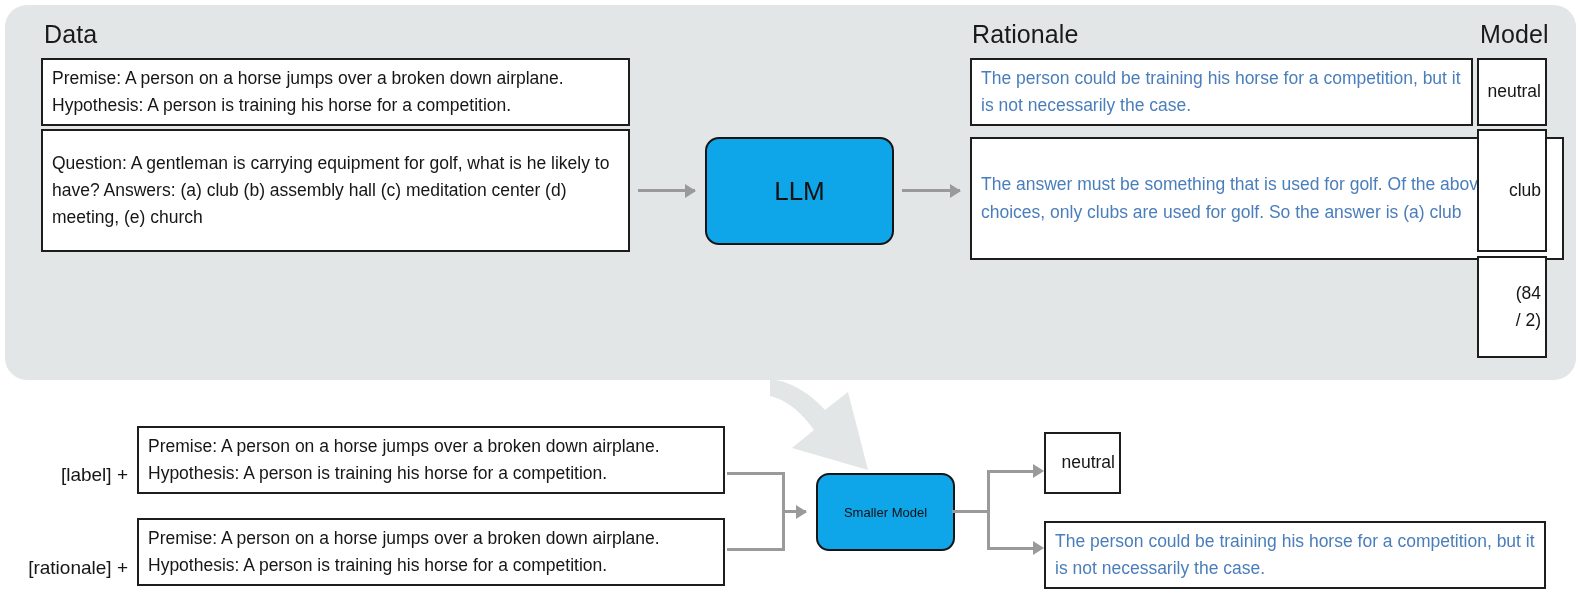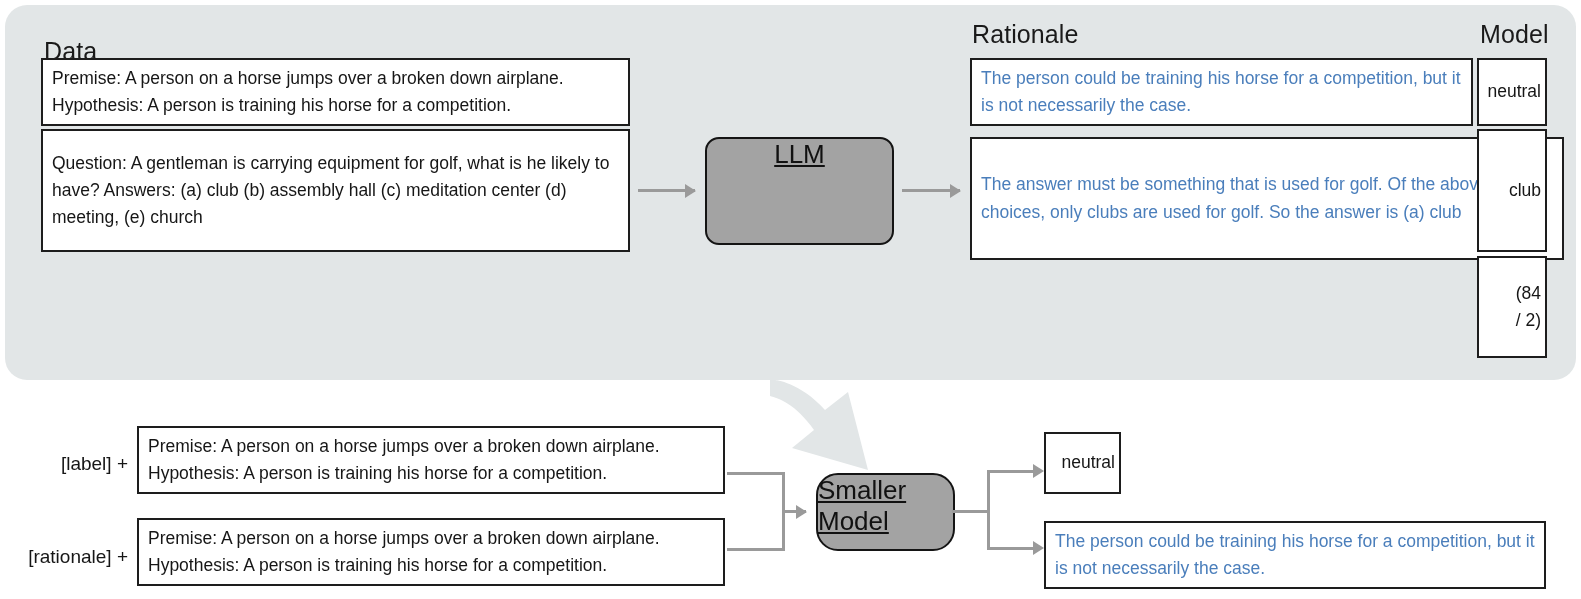--- a/index.html
+++ b/index.html
@@ -35,21 +35,21 @@
 
   
   .col-head {
     position: absolute;
     font-size: 25px;
     color: #1a1a1a;
     font-weight: 400;
     letter-spacing: 0.1px;
     white-space: nowrap;
   }
-  .col-head.data      { left: 44px;   top: 37px; }
+  .col-head.data      { left: 44px;   top: 20px; }
   .col-head.rationale { left: 972px;  top: 20px; }
   .col-head.label     { left: 1480px; top: 20px; }
 
   
   .tbox {
     position: absolute;
     background: #ffffff;
     border: 2px solid #1d1d1d;
     box-sizing: border-box;
     display: flex;
@@ -77,45 +77,44 @@
   #rat-box-2 { left: 970px; top: 256px; width: 503px; height: 102px; }
 
   
   #lab-box-0 { left: 1477px; top: 58px;  width: 70px; height: 68px; }
   #lab-box-1 { left: 1477px; top: 129px; width: 70px; height: 123px; }
   #lab-box-2 { left: 1477px; top: 256px; width: 70px; height: 102px; padding-left: 32px; }
 
   
   .model-box {
     position: absolute;
-    background: #a3a3a3;
+    background: #0ea5e9;
     border: 2.5px solid #141414;
     border-radius: 12px;
     box-sizing: border-box;
     display: flex;
-    align-items: flex-start;
+    align-items: center;
     justify-content: center;
     color: #111111;
-    text-decoration: underline;
   }
   #llm-box {
     left: 705px;
     top: 137px;
     width: 189px;
     height: 108px;
     font-size: 26px;
     border-radius: 14px;
   }
   #smaller-model-box {
     left: 816px;
     top: 473px;
     width: 139px;
     height: 78px;
-    font-size: 26px;
-    border-radius: 22px;
+    font-size: 13px;
+    border-radius: 13px;
   }
 
   
   .arrow-h {
     position: absolute;
     height: 3px;
     background: #9a9a9a;
   }
   .arrow-h::after {
     content: "";
@@ -158,20 +157,21 @@
   #head-top    { left: 1033px; top: 464px; }
   #head-bottom { left: 1033px; top: 541px; }
 
   
   .prefix-label {
     position: absolute;
     font-size: 19px;
     color: #161616;
     white-space: nowrap;
     text-align: right;
+    margin-top: 11px;
   }
   #prefix-label-0    { left: 10px; top: 453px; width: 118px; }
   #prefix-label-1    { left: 10px; top: 546px; width: 118px; }
 
   
   #in-box-0  { left: 137px;  top: 426px; width: 588px; height: 68px; }
   #in-box-1  { left: 137px;  top: 518px; width: 588px; height: 68px; }
   #out-box-0 { left: 1044px; top: 432px; width: 77px;  height: 62px; }
   #out-box-1 { left: 1044px; top: 521px; width: 502px; height: 68px; }
 

